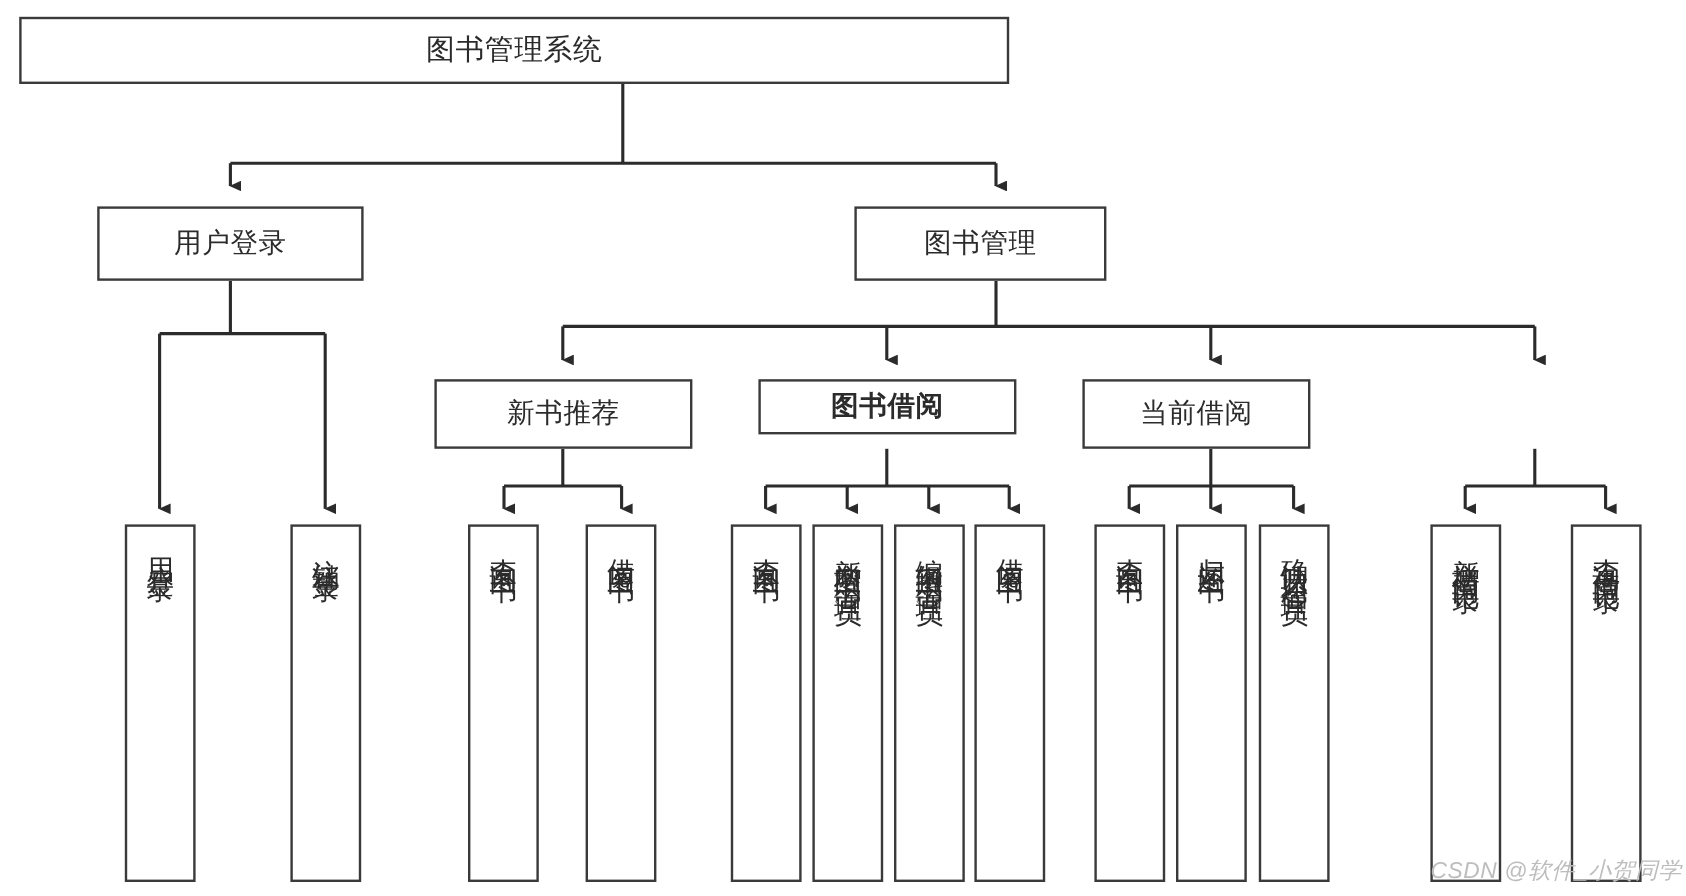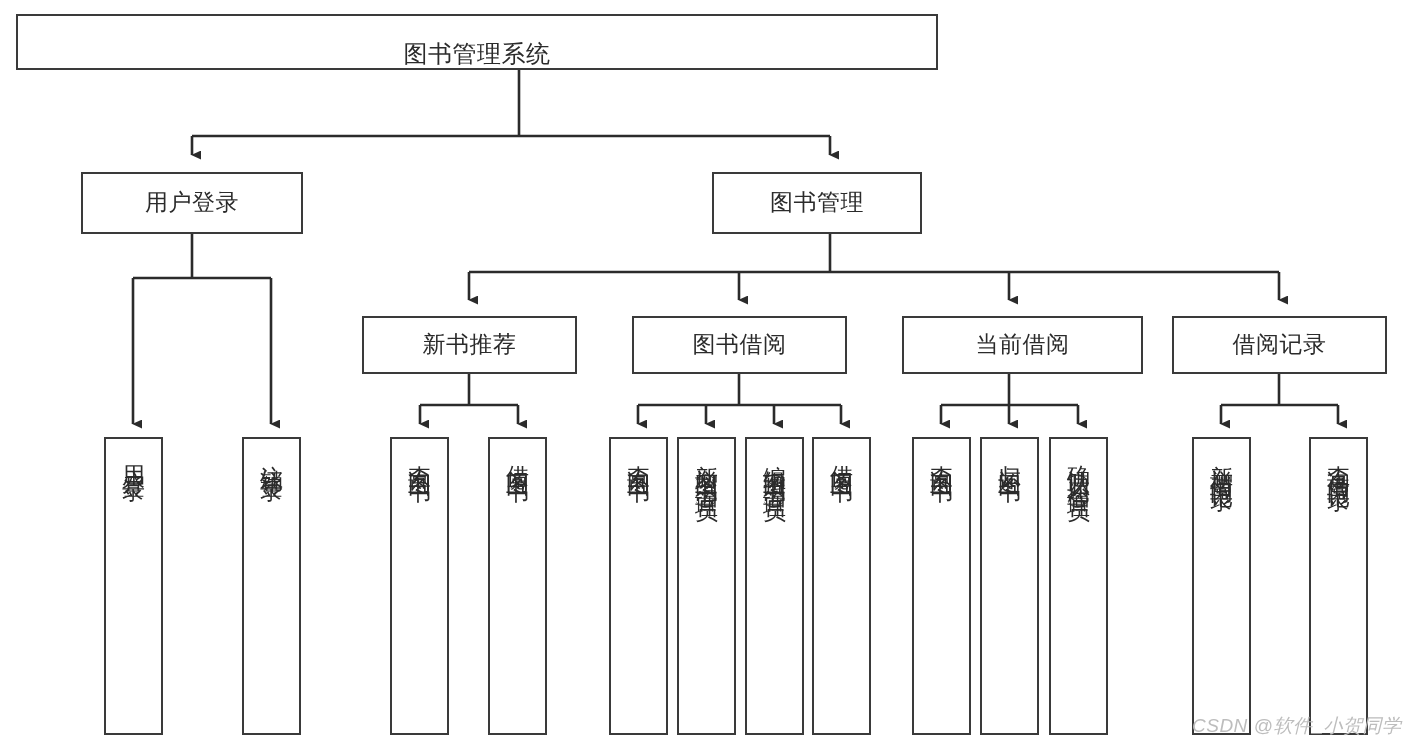--- a/index.html
+++ b/index.html
@@ -123,47 +123,44 @@
       <path d="M 1009 405 L 1009 424" marker-end="url(#arrowhead)"></path>
       <path d="M 1078 405 L 1078 424" marker-end="url(#arrowhead)"></path>
 
       <path d="M 1279 374 L 1279 405"></path>
       <path d="M 1221 405 L 1338 405"></path>
       <path d="M 1221 405 L 1221 424" marker-end="url(#arrowhead)"></path>
       <path d="M 1338 405 L 1338 424" marker-end="url(#arrowhead)"></path>
     </g>
   </svg>
 
-  <div class="node horiz root" style="left:16px; top:14px; width:922px; height:56px;align-items:flex-end;">
+  <div class="node horiz root" style="left:16px; top:14px; width:825px; height:56px;">
     <span class="node-label">图书管理系统</span>
   </div>
 
   <div class="node horiz" style="left:81px; top:172px; width:222px; height:62px;">
     <span class="node-label">用户登录</span>
   </div>
 
   <div class="node horiz" style="left:712px; top:172px; width:210px; height:62px;">
     <span class="node-label">图书管理</span>
   </div>
 
   <div class="node horiz" style="left:362px; top:316px; width:215px; height:58px;">
     <span class="node-label">新书推荐</span>
   </div>
 
-  <div class="node horiz" style="left:632px; top:316px; width:215px; height:58px;">
+  <div class="node horiz" style="left:632px; top:316px; width:215px; height:46px;font-weight:bold;">
     <span class="node-label">图书借阅</span>
   </div>
 
-  <div class="node horiz" style="left:902px; top:316px; width:241px; height:58px;">
+  <div class="node horiz" style="left:902px; top:316px; width:190px; height:58px;">
     <span class="node-label">当前借阅</span>
   </div>
 
-  <div class="node horiz" style="left:1172px; top:316px; width:215px; height:58px;">
-    <span class="node-label">借阅记录</span>
-  </div>
 
   <div class="node vert" style="left:104px; top:437px; width:59px; height:298px;">
     <span class="node-label">用户登录</span>
   </div>
   <div class="node vert" style="left:242px; top:437px; width:59px; height:298px;">
     <span class="node-label">注销登录</span>
   </div>
 
   <div class="node vert" style="left:390px; top:437px; width:59px; height:298px;">
     <span class="node-label">查询图书</span>

